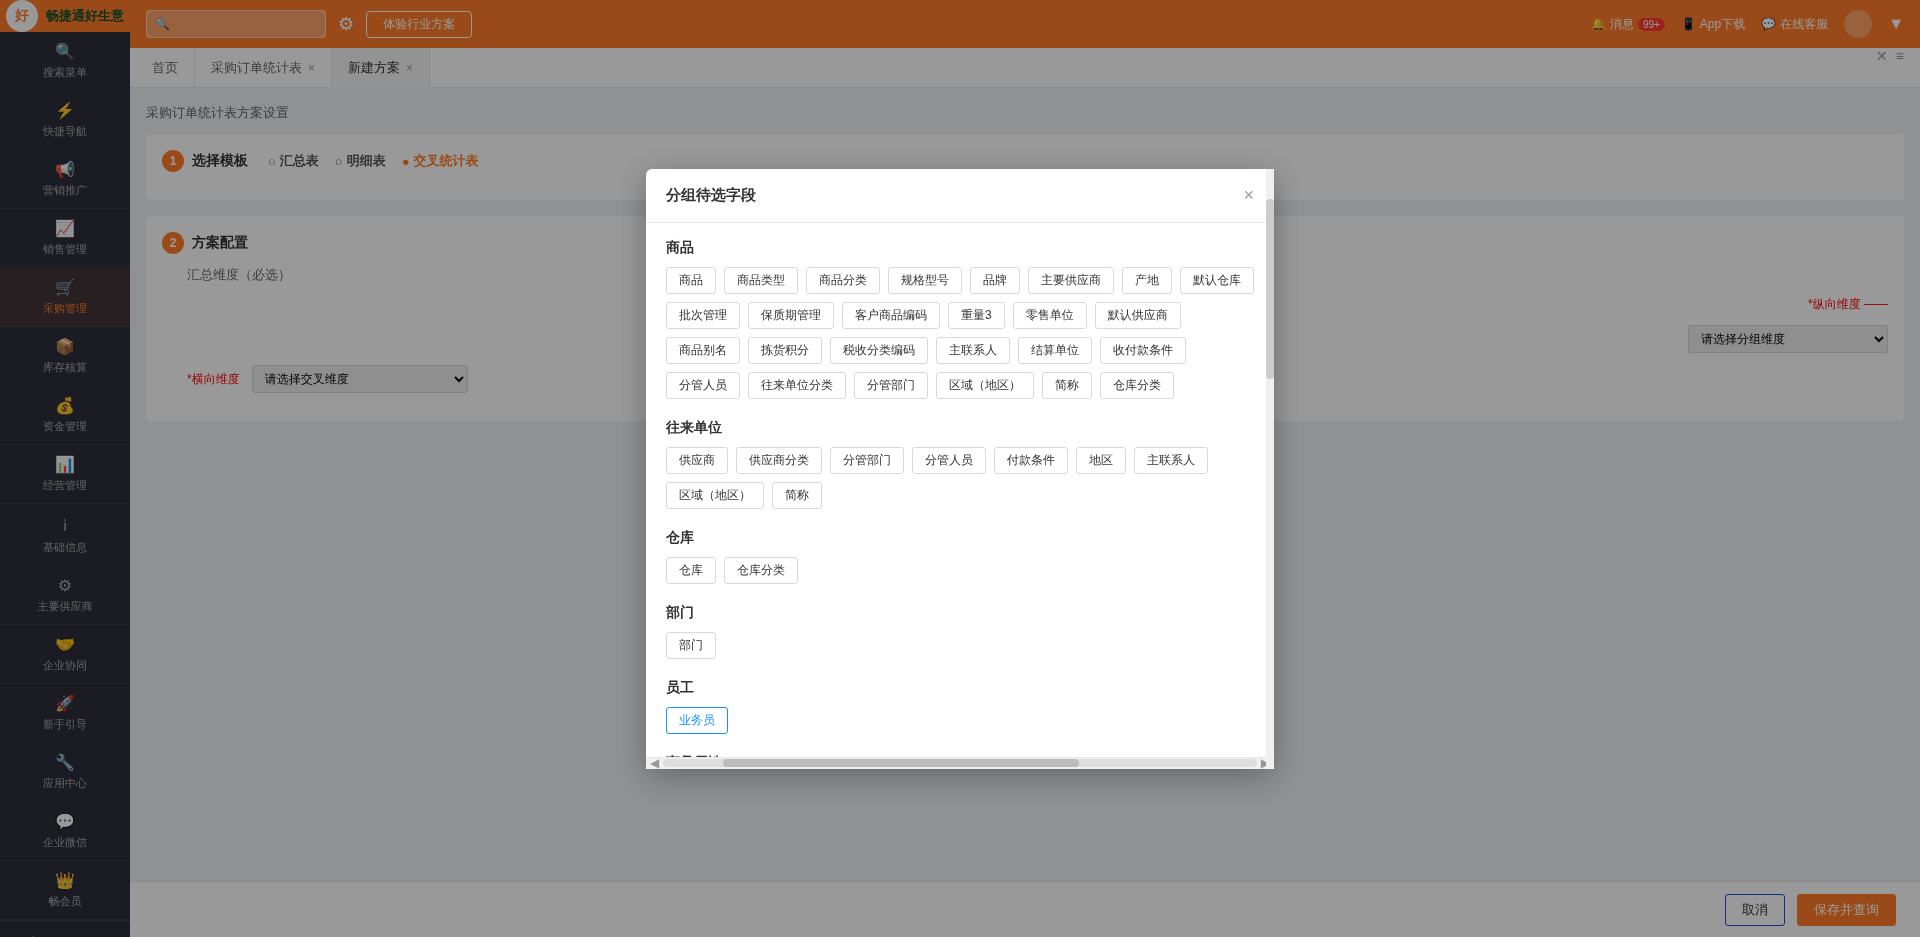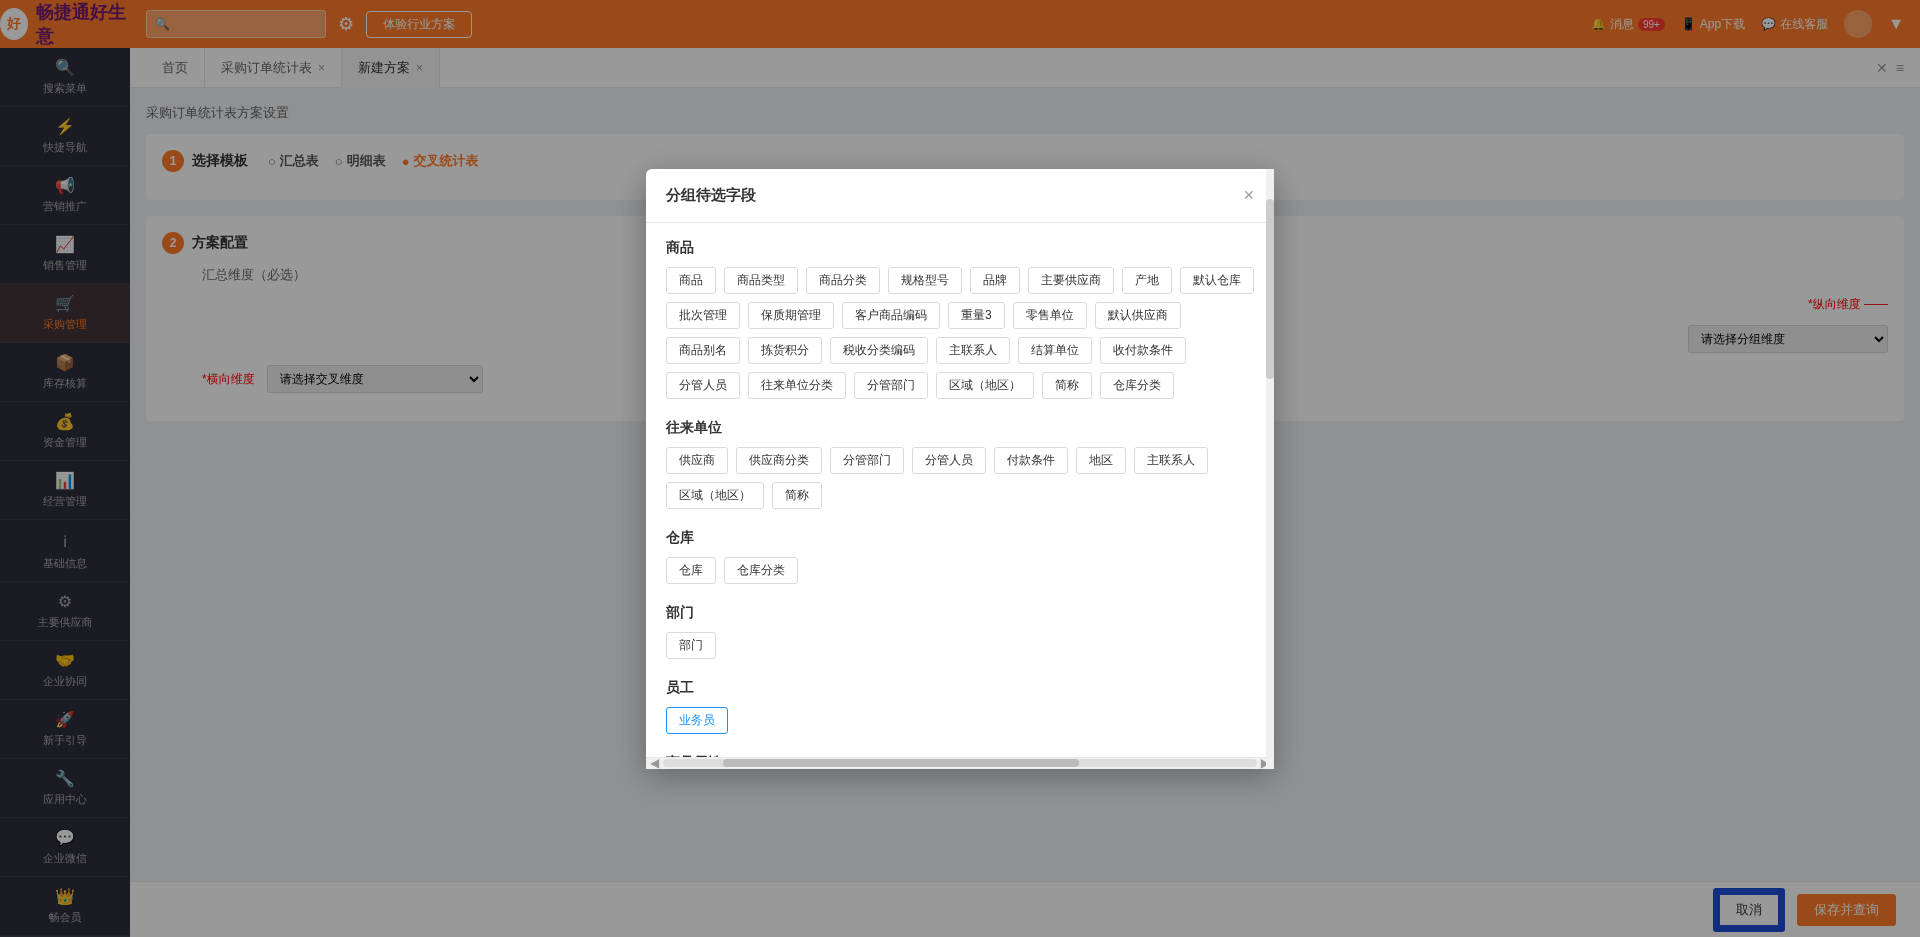--- a/index.html
+++ b/index.html
@@ -25,24 +25,23 @@
     .top-bar-right-item { display: flex; align-items: center; gap: 4px; cursor: pointer; }
     .badge { background: #ff3b30; color: white; border-radius: 8px; padding: 1px 5px; font-size: 10px; }
     .avatar { width: 28px; height: 28px; background: rgba(255,255,255,0.3); border-radius: 50%; }
 
     
     .tab-bar {
       height: 40px;
       background: white;
       border-bottom: 1px solid #e8e8e8;
       display: flex;
-      align-items: center;
       padding: 0 16px;
       position: fixed;
-      top: 48px; left: 130px; right: 0;
+      top: 48px; left: 120px; right: 0;
       z-index: 99;
       gap: 0;
     }
     .tab-item {
       height: 40px;
       display: flex;
       align-items: center;
       padding: 0 16px;
       cursor: pointer;
       font-size: 13px;
@@ -66,21 +65,21 @@
       z-index: 101;
     }
     .sidebar-logo {
       height: 48px;
       display: flex;
       align-items: center;
       justify-content: center;
       background: #ff7c29;
       gap: 8px;
     }
-    .sidebar-logo-text { color: #701a75; font-size: 18px; font-weight: bold; }
+    .sidebar-logo-text { color: #14532d; font-size: 13px; font-weight: bold; }
     .sidebar-item {
       display: flex;
       flex-direction: column;
       align-items: center;
       padding: 10px 0;
       cursor: pointer;
       color: #aaa;
       font-size: 11px;
       gap: 4px;
       border-bottom: 1px solid rgba(255,255,255,0.05);
@@ -188,21 +187,21 @@
       position: absolute;
       left: 10%;
       width: 60%;
       height: 8px;
       background: #bbb;
       border-radius: 4px;
     }
 
     
     .btn-default {
-      border: 7px solid #1d4ed8;
+      border: 1px solid #1d4ed8;
       background: white;
       color: #333;
       padding: 6px 16px;
       border-radius: 3px;
       cursor: pointer;
       font-size: 13px;
     }
     .btn-primary {
       background: #ff7c29;
       border: 1px solid #ff7c29;
@@ -400,21 +399,21 @@
         </div>
       </div>
     </div>
   </div>
 
   <div class="form-content">
     <div class="step-label">
       <div class="step-num">2</div>
       <span>方案配置</span>
     </div>
-    <div style="margin-left:40px;">
+    <div style="margin-left:25px;">
       <div style="margin-bottom:12px;font-size:13px;color:#666;">汇总维度（必选）</div>
       <div style="display:flex;align-items:flex-end;gap:12px;margin-bottom:12px;flex-direction:column;">
         <span style="color:#f00;font-size:12px;">*纵向维度 ——</span>
         <select style="width:200px;height:28px;border:1px solid #d9d9d9;border-radius:2px;padding:0 8px;font-size:12px;">
           <option>请选择分组维度</option>
         </select>
       </div>
       <div style="display:flex;align-items:center;gap:12px;margin-bottom:12px;">
         <span style="color:#f00;font-size:12px;">*横向维度</span>
         <select style="width:216px;height:28px;border:1px solid #d9d9d9;border-radius:3px;padding:0 8px;font-size:12px;">

